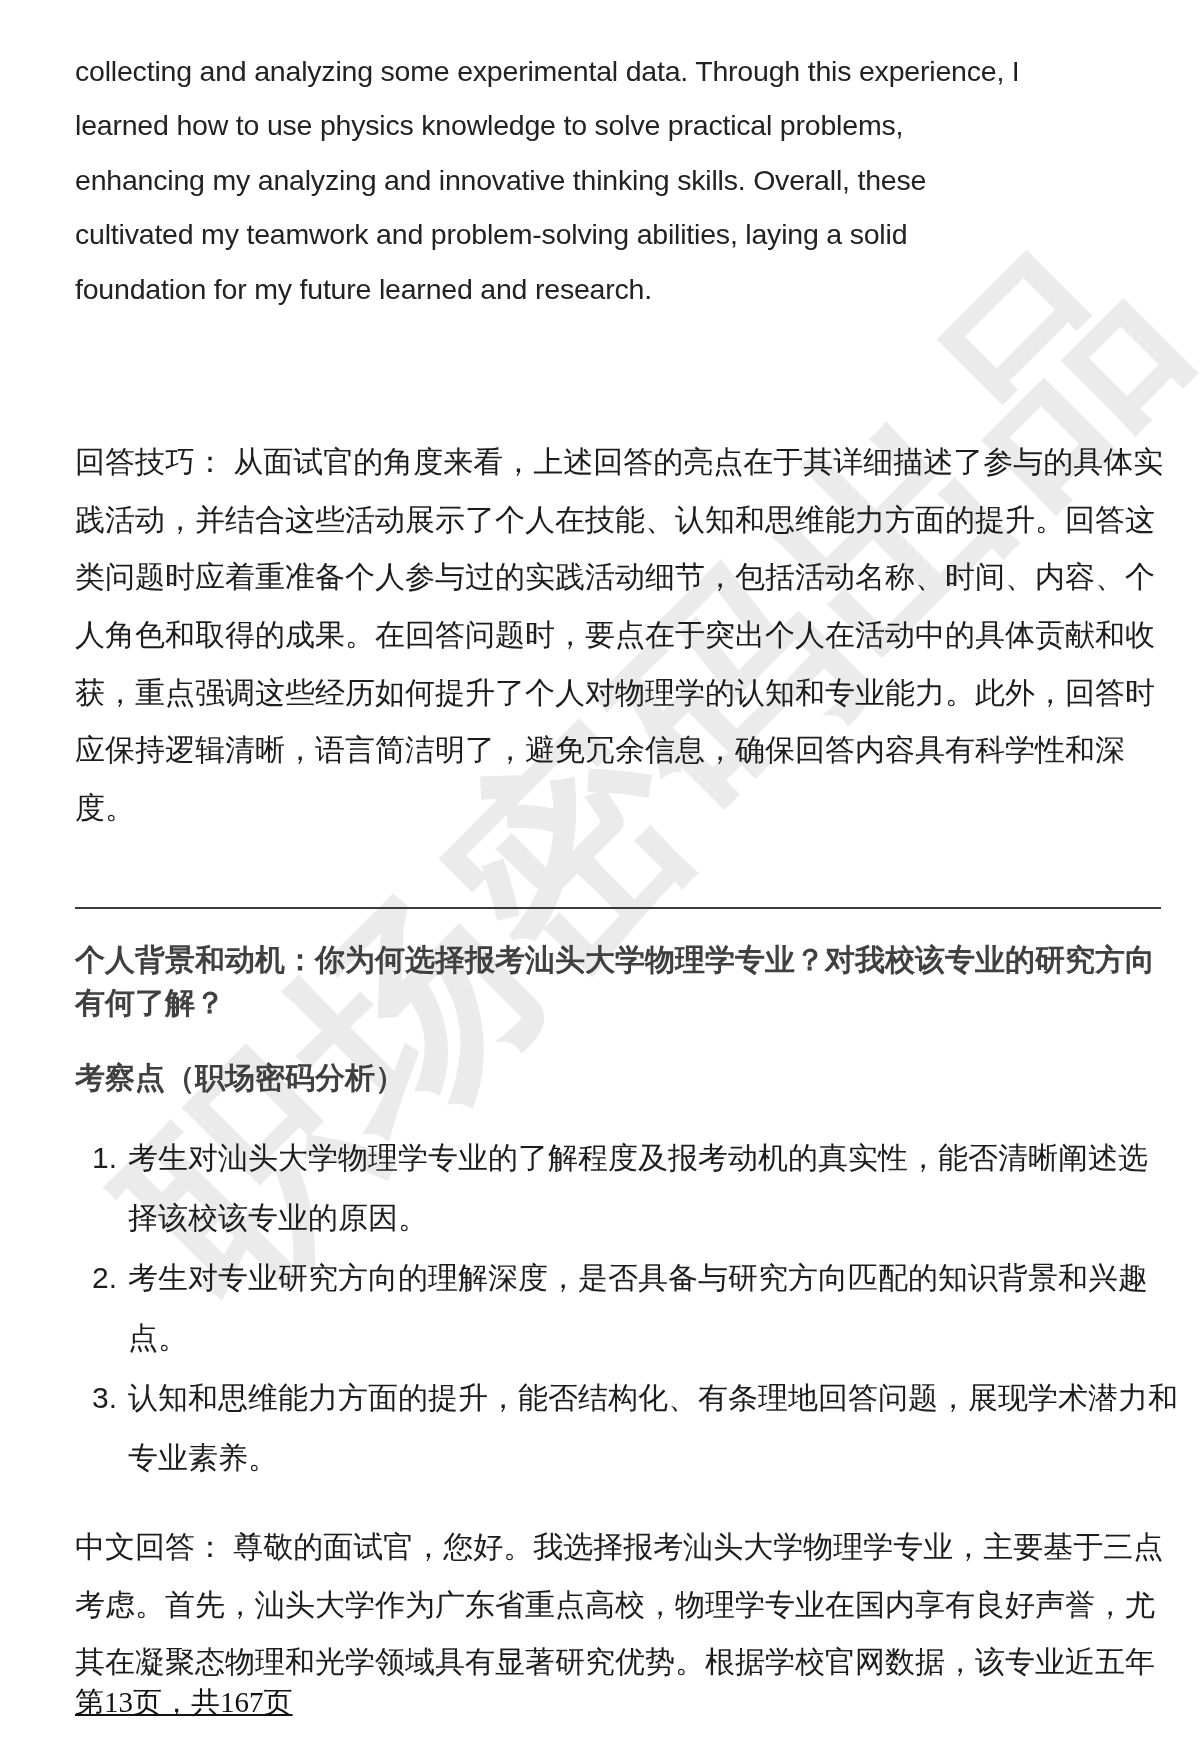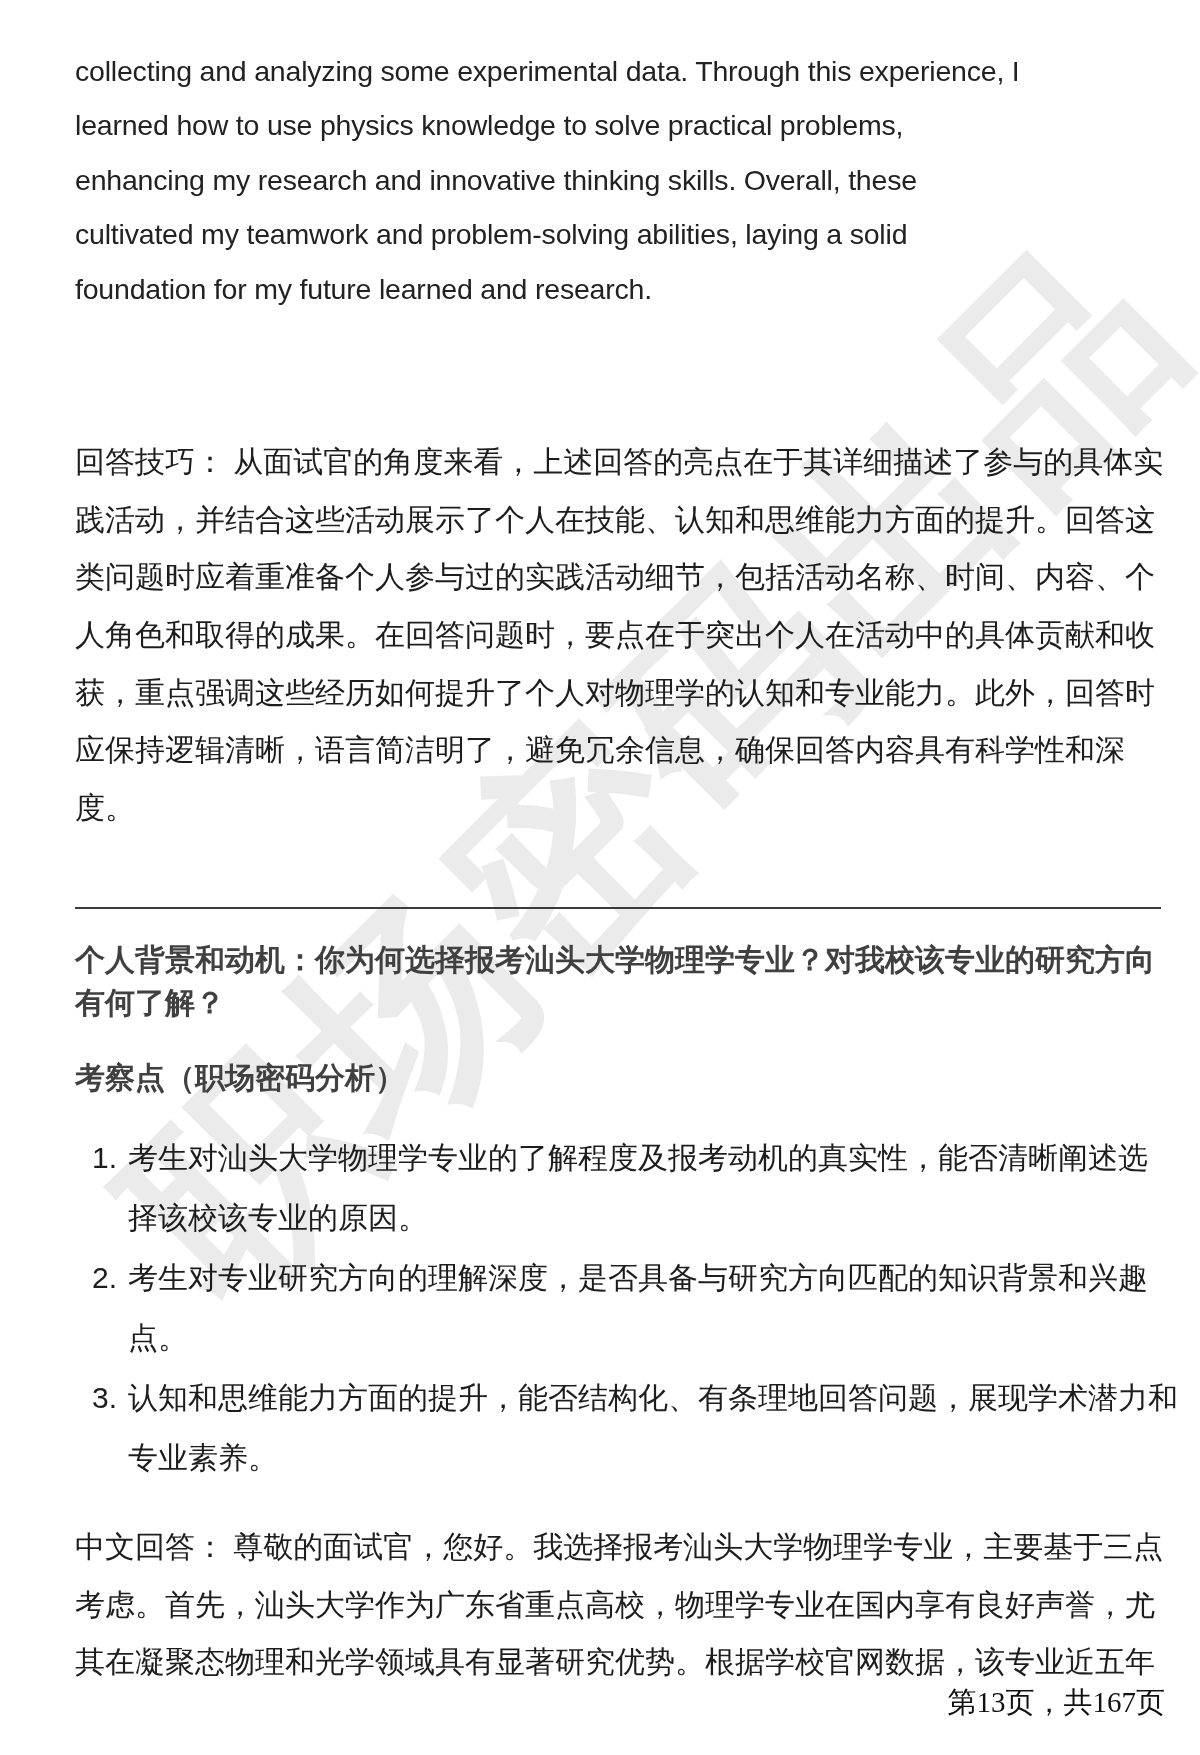--- a/index.html
+++ b/index.html
@@ -34,37 +34,37 @@
   .q-heading .line { height:43px; line-height:43px; font-size:30px; white-space:nowrap; }
   .e-heading { top:1056px; height:43px; line-height:43px; font-size:30px; white-space:nowrap; }
 
   .points-list { top:1128px; }
   .li { display:flex; }
   .li-num { box-sizing:border-box; width:53px; padding-left:17px; height:60px; line-height:60px; font-size:30px; flex:none; }
   .li-lines .line { height:60px; line-height:60px; font-size:30px; white-space:nowrap; }
 
   .footer {
     position:absolute; left:75px; top:1685px; width:1090px;
-    text-align:right; font-size:29px; height:34px; line-height:34px;
-    font-family:"Liberation Serif","DejaVu Serif",serif; color:#111111; z-index:1;
+    text-align:left; font-size:29px; height:34px; line-height:34px;
+    font-family:"Liberation Serif","DejaVu Serif",serif; color:#111111; z-index:1;text-decoration:underline;
   }
 </style>
 </head>
 <body>
 
 <div class="page">
 
   <div class="watermark">职场密码出品</div>
 
   <div class="layer">
 
     <div class="block para-en">
       <div class="line">collecting and analyzing some experimental data. Through this experience, I</div>
       <div class="line">learned how to use physics knowledge to solve practical problems,</div>
-      <div class="line">enhancing my research and innovative thinking skills. Overall, these</div>
+      <div class="line">enhancing my analyzing and innovative thinking skills. Overall, these</div>
       <div class="line">cultivated my teamwork and problem-solving abilities, laying a solid</div>
       <div class="line">foundation for my future learned and research.</div>
     </div>
 
     <div class="block para-cn para-tips">
       <div class="line">回答技巧： 从面试官的角度来看，上述回答的亮点在于其详细描述了参与的具体实</div>
       <div class="line">践活动，并结合这些活动展示了个人在技能、认知和思维能力方面的提升。回答这</div>
       <div class="line">类问题时应着重准备个人参与过的实践活动细节，包括活动名称、时间、内容、个</div>
       <div class="line">人角色和取得的成果。在回答问题时，要点在于突出个人在活动中的具体贡献和收</div>
       <div class="line">获，重点强调这些经历如何提升了个人对物理学的认知和专业能力。此外，回答时</div>

